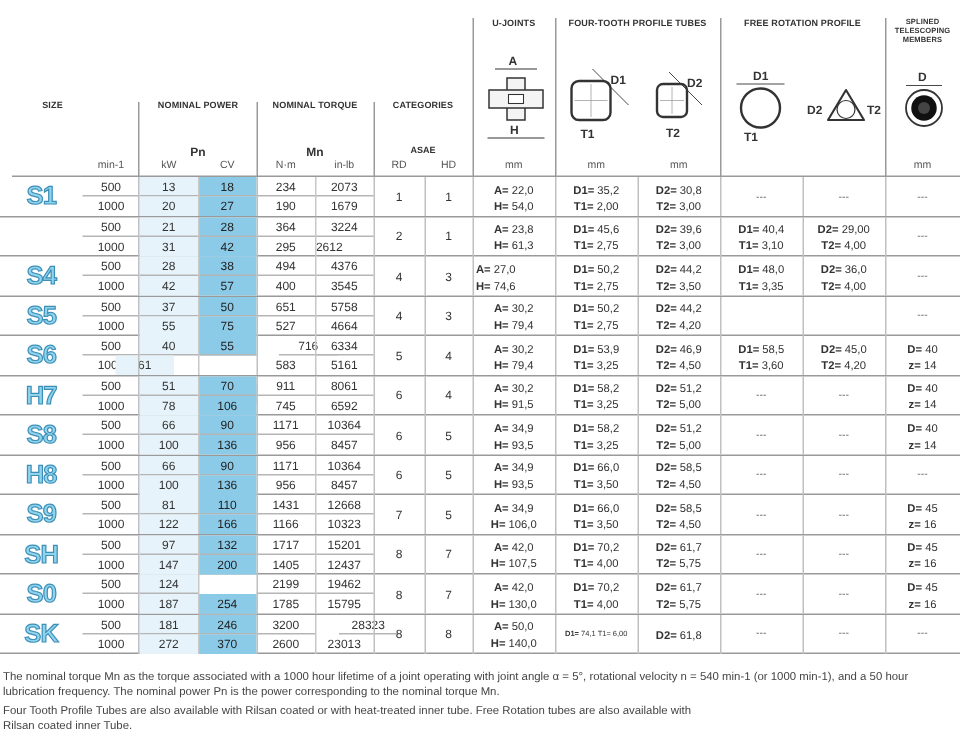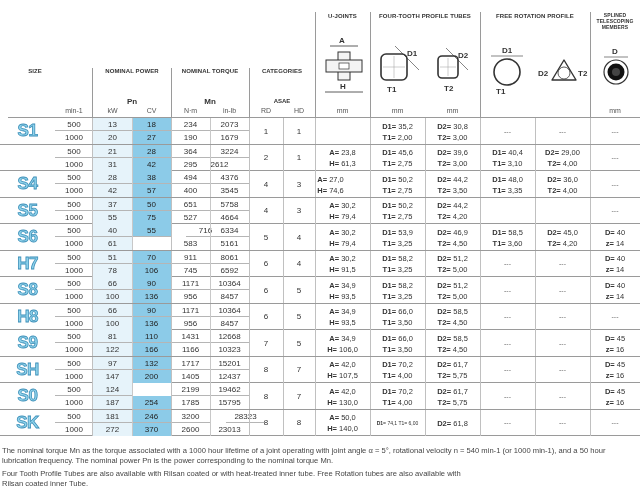--- a/index.html
+++ b/index.html
@@ -127,20 +127,24 @@
       <div class="cell r1 kw" style="left:93px;width:39px;">13</div>
       <div class="cell r2 kw" style="left:93px;width:39px;">20</div>
       <div class="cell r1 cv" style="left:132px;width:39px;">18</div>
       <div class="cell r2 cv" style="left:132px;width:39px;">27</div>
       <div class="cell r1" style="left:171px;width:39px;">234</div>
       <div class="cell r2" style="left:171px;width:39px;">190</div>
       <div class="cell r1" style="left:210px;width:39px;">2073</div>
       <div class="cell r2" style="left:210px;width:39px;">1679</div>
       <div class="cat" style="left:249px;width:34px;">1</div>
       <div class="cat" style="left:283px;width:32px;">1</div>
+      <div class="spec" style="left:315px;width:55px;">
+        <div><b>A=</b> 22,0</div>
+        <div><b>H=</b> 54,0</div>
+      </div>
       <div class="spec" style="left:370px;width:55px;">
         <div><b>D1=</b> 35,2</div>
         <div><b>T1=</b> 2,00</div>
       </div>
       <div class="spec" style="left:425px;width:55px;">
         <div><b>D2=</b> 30,8</div>
         <div><b>T2=</b> 3,00</div>
       </div>
       <div class="dash" style="left:480px;width:55px;">---</div>
       <div class="dash" style="left:535px;width:55px;">---</div>
@@ -293,21 +297,21 @@
       <div class="vline" style="left: 535px; top: 0px; height: 26px; background: rgb(192, 192, 192);"></div>
       <div class="vline" style="left: 590px; top: 0px; height: 26px; background: rgb(192, 192, 192);"></div>
       <div class="vline" style="left: 132px; top: 0px; height: 26px; background: rgb(200, 200, 200);"></div>
       <div class="vline" style="left: 210px; top: 0px; height: 26px; background: rgb(200, 200, 200);"></div>
     </div>
     <div class="grp" style="top: 106px;">
       <div class="size">S6</div>
       <div class="cell r1" style="left:55px;width:38px;">500</div>
       <div class="cell r2" style="left:55px;width:38px;">1000</div>
       <div class="cell r1 kw" style="left:93px;width:39px;">40</div>
-      <div class="cell r2 kw" style="left:93px;width:39px;">61</div>
+      <div class="cell r2 kw" style="left:77px;width:39px;">61</div>
       <div class="cell r1 cv" style="left:132px;width:39px;">55</div>
       <div class="cell r2 cv" style="left:132px;width:39px;margin-top:19px;">83</div>
       <div class="cell r1" style="left:186px;width:39px;">716</div>
       <div class="cell r2" style="left:171px;width:39px;">583</div>
       <div class="cell r1" style="left:210px;width:39px;">6334</div>
       <div class="cell r2" style="left:210px;width:39px;">5161</div>
       <div class="cat" style="left:249px;width:34px;">5</div>
       <div class="cat" style="left:283px;width:32px;">4</div>
       <div class="spec" style="left:315px;width:55px;">
         <div><b>A=</b> 30,2</div>

